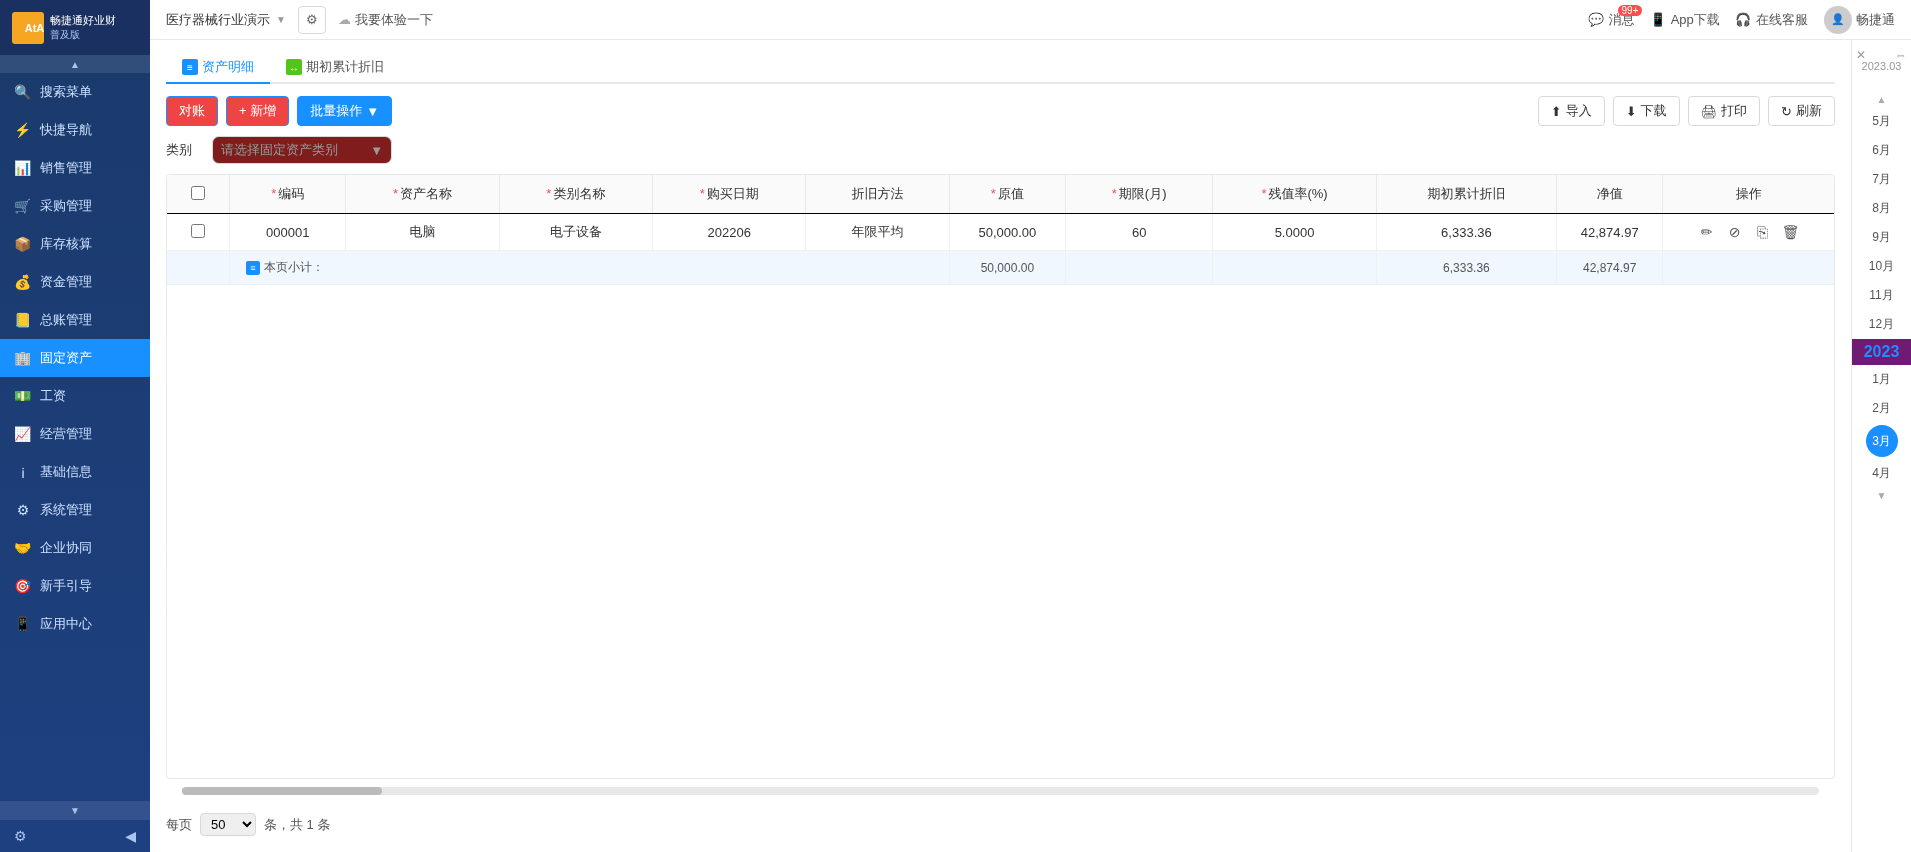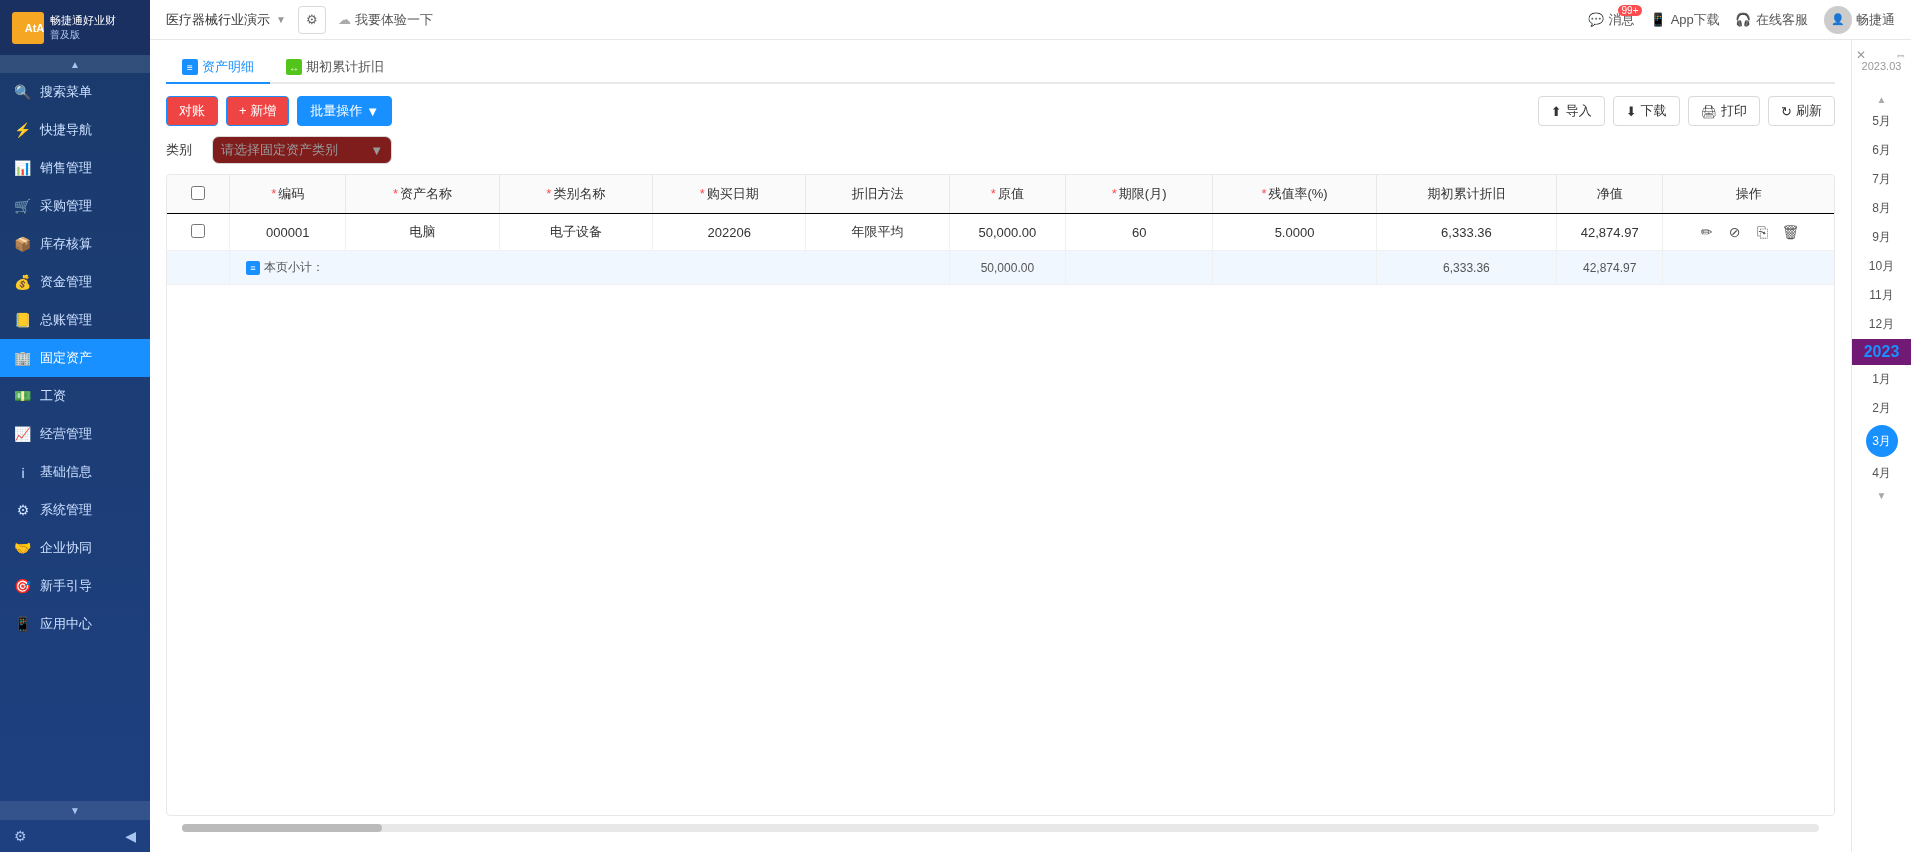--- a/index.html
+++ b/index.html
@@ -766,20 +766,29 @@
             </tbody>
           </table>
         </div>
 
         <div style="margin: 8px 0; position:relative; height:8px;">
           <div class="scrollbar-bottom">
             <div class="scrollbar-thumb"></div>
           </div>
         </div>
 
+        <div class="pagination">
+          <span>每页</span>
+          <select class="page-select">
+            <option>50</option>
+            <option>100</option>
+            <option>200</option>
+          </select>
+          <span>条，共 1 条</span>
+        </div>
 
       </div>
 
       <div class="right-panel">
         <span class="right-panel-close">✕</span>
         <span class="right-panel-expand">⇔</span>
         <div class="year-label">2023.03</div>
         <div class="calendar-scroll-up">▲</div>
         <div class="month-item">5月</div>
         <div class="month-item">6月</div>

